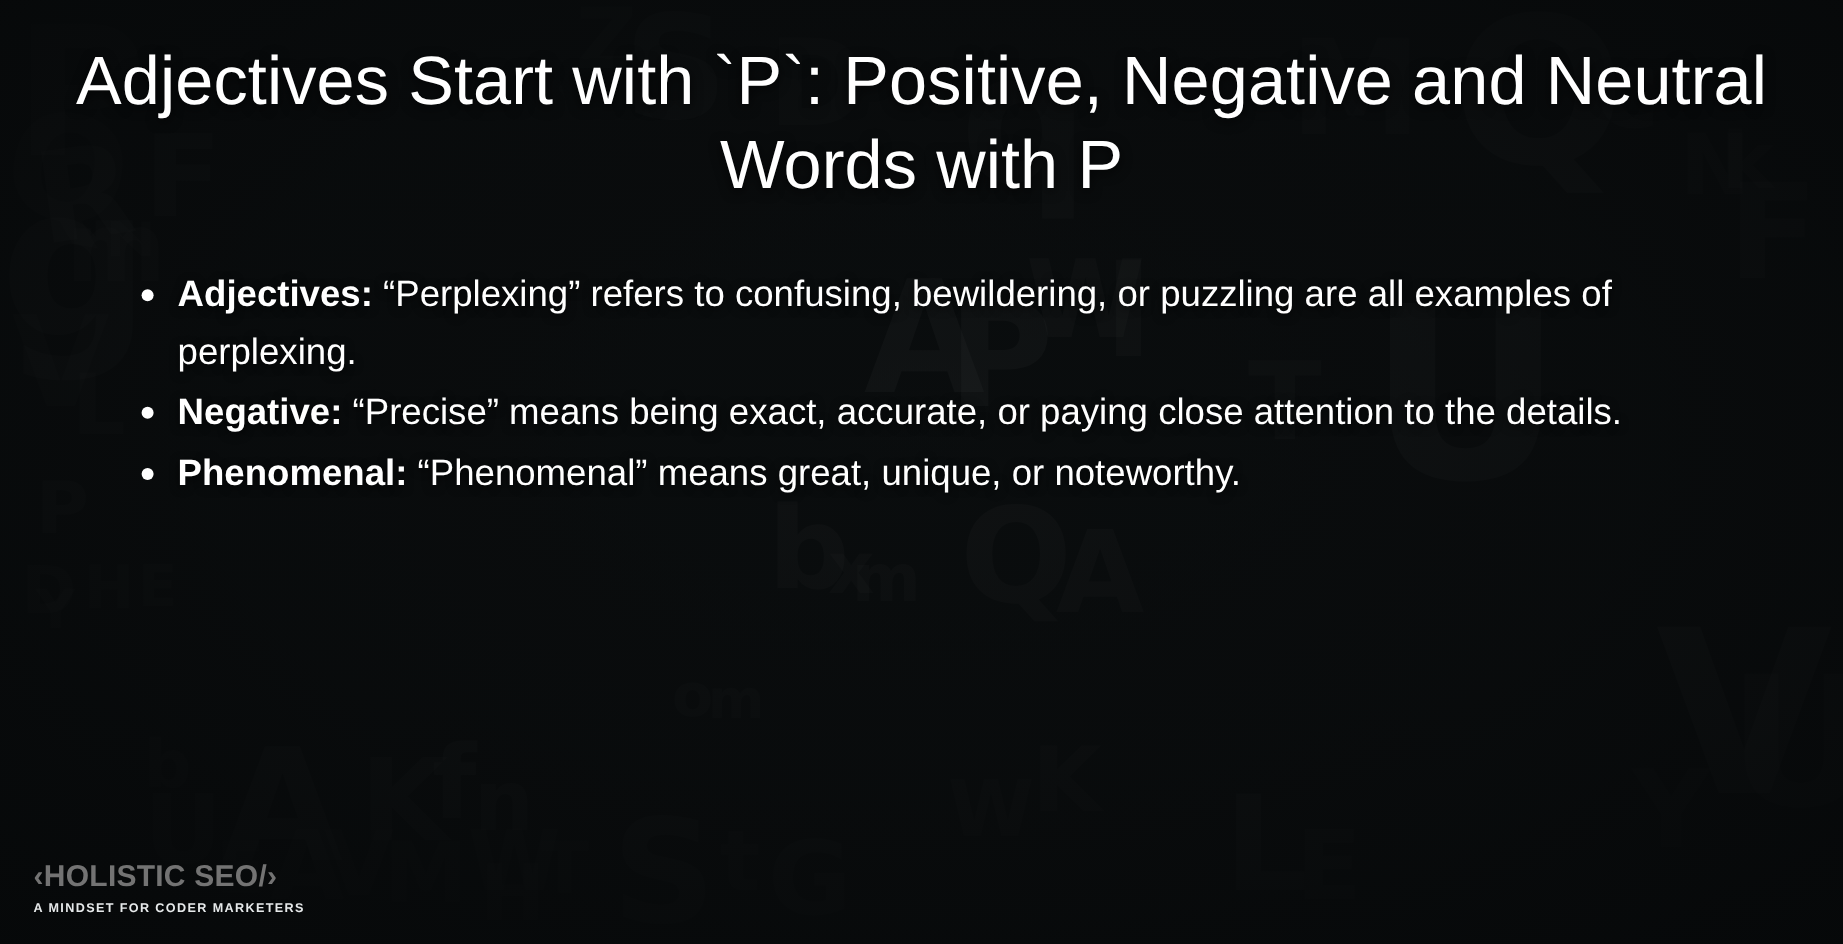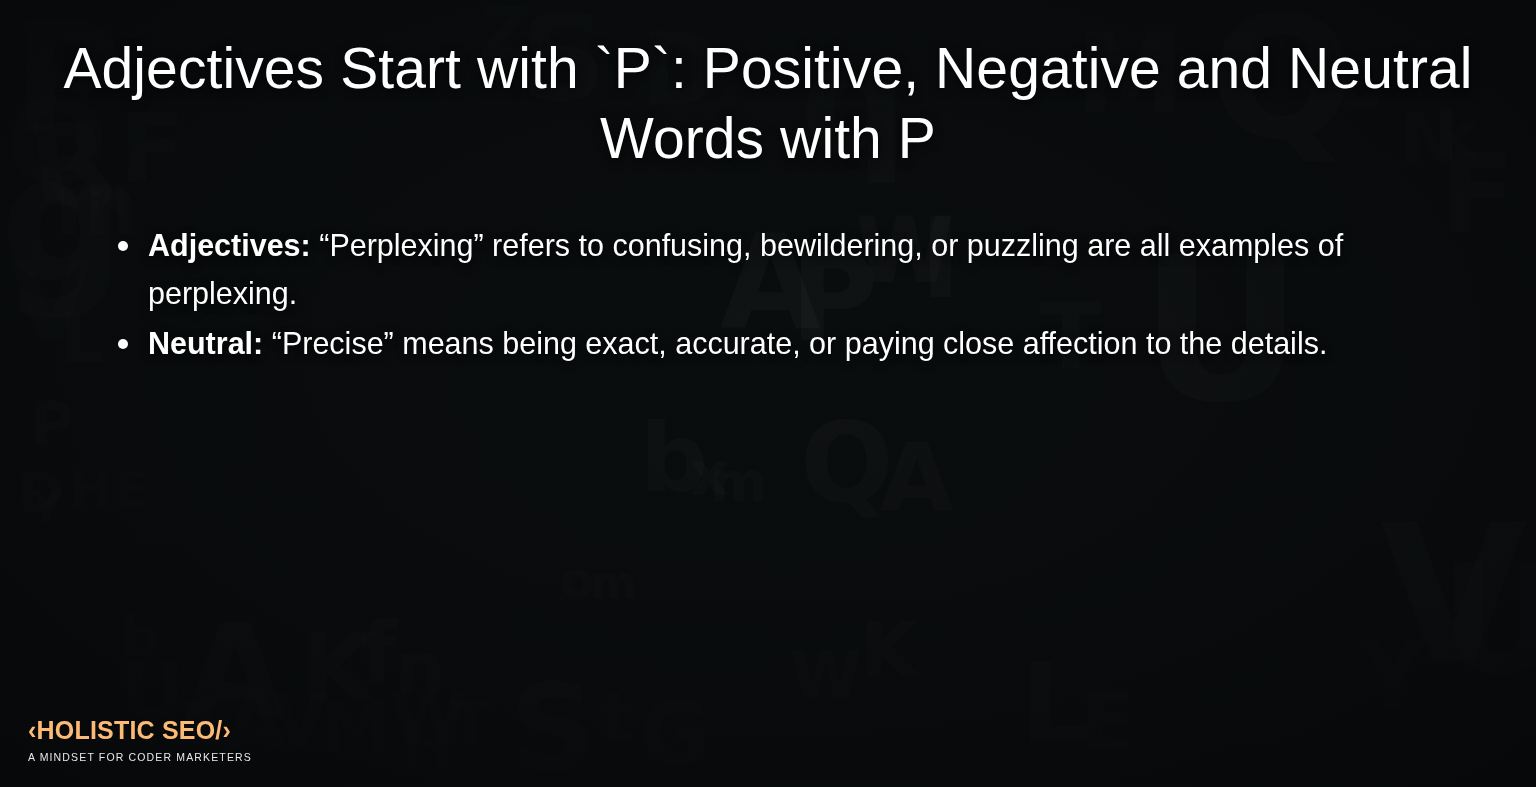--- a/index.html
+++ b/index.html
@@ -96,27 +96,27 @@
   .logo-block {
     position: absolute;
     left: 28px;
     bottom: 24px;
     z-index: 4;
   }
   .logo-main {
     font-size: 25px;
     font-weight: 700;
     letter-spacing: 0.2px;
-    color: #fdba74;
+    color: #737373;
     font-family: "Liberation Sans", sans-serif;
   }
   .logo-tag {
     margin-top: 6px;
     font-size: 10.5px;
-    font-weight: 400;
+    font-weight: 700;
     letter-spacing: 1.15px;
     color: #e6e9ea;
   }
 </style>
 </head>
 <body>
 
 <div class="slide">
 
   <div class="bg-letters" id="bg-letters">
@@ -183,21 +183,22 @@
     </div>
   <div class="bg-edge-dark"></div>
   <div class="bg-vignette"></div>
 
   <div class="content">
 
     <h1 class="slide-title">Adjectives Start with `P`: Positive, Negative and Neutral Words with P</h1>
 
     <ul class="bullet-list" id="bullet-list">
         <li><span class="term">Adjectives:</span> <span>“Perplexing” refers to confusing, bewildering, or puzzling are all examples of perplexing.</span></li>
-        <li><span class="term">Neutral:</span> <span>“Precise” means being exact, accurate, or paying close affection to the details.</span></li>
+        <li><span class="term">Negative:</span> <span>“Precise” means being exact, accurate, or paying close attention to the details.</span></li>
+        <li><span class="term">Phenomenal:</span> <span>“Phenomenal” means great, unique, or noteworthy.</span></li>
       </ul>
 
   </div>
 
   <div class="logo-block">
     <div class="logo-main">‹HOLISTIC SEO/›</div>
     <div class="logo-tag">A MINDSET FOR CODER MARKETERS</div>
   </div>
 
 </div>

